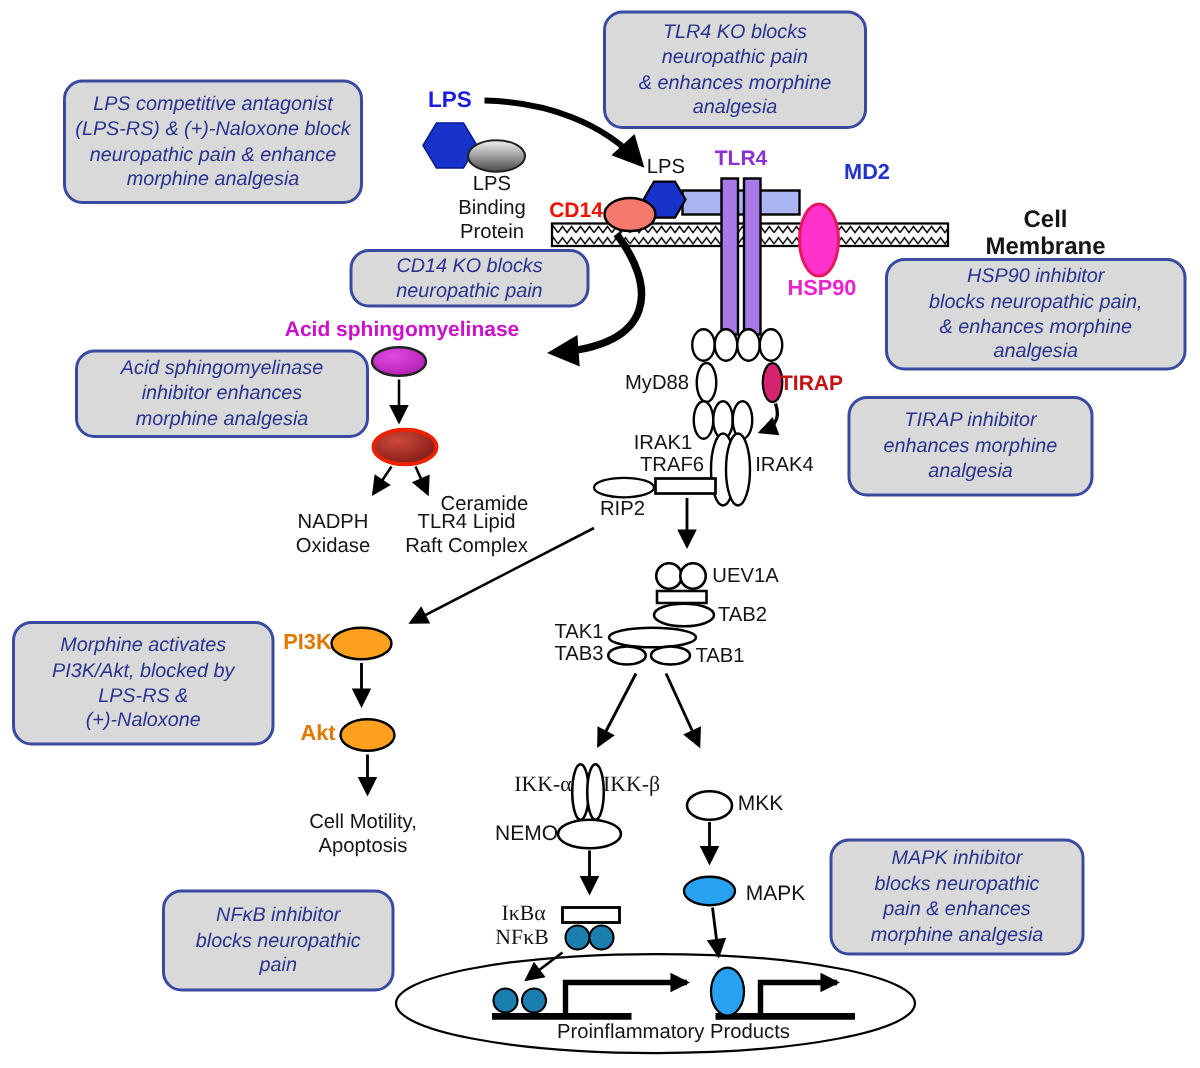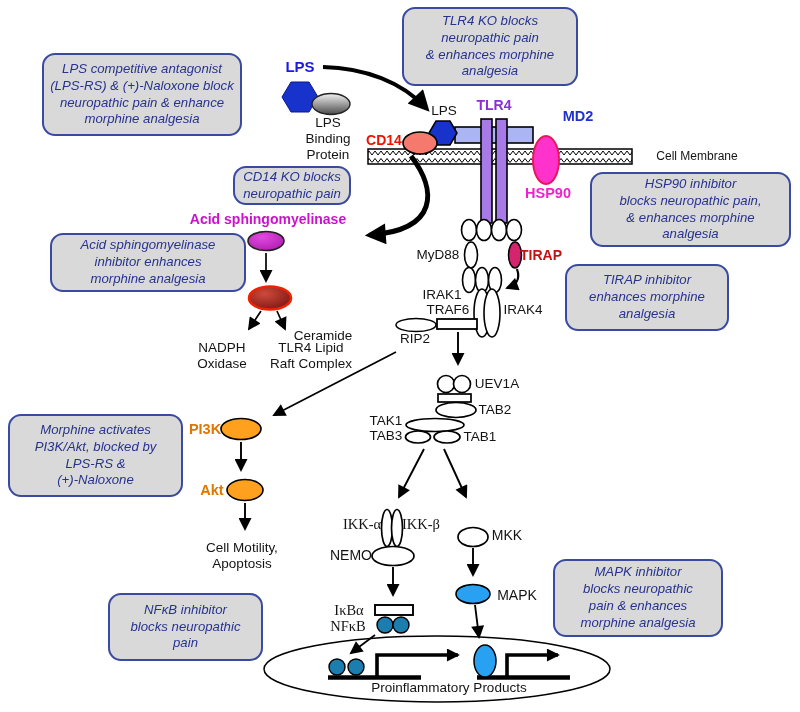--- a/index.html
+++ b/index.html
@@ -135,21 +135,21 @@
 </svg>
 
 <div class="callout" style="left:42px;top:53px;width:200px;height:83px;">LPS competitive antagonist
 (LPS-RS) &amp; (+)-Naloxone block
 neuropathic pain &amp; enhance
 morphine analgesia</div>
 <div class="callout" style="left:402px;top:7px;width:176px;height:79px;">TLR4 KO blocks
 neuropathic pain
 &amp; enhances morphine
 analgesia</div>
-<div class="callout" style="left:233px;top:166px;width:118px;height:39px;">CD14 KO blocks
+<div class="callout" style="left:233px;top:166px;width:160px;height:39px;">CD14 KO blocks
 neuropathic pain</div>
 <div class="callout" style="left:590px;top:172px;width:201px;height:75px;">HSP90 inhibitor
 blocks neuropathic pain,
 &amp; enhances morphine
 analgesia</div>
 <div class="callout" style="left:50px;top:233px;width:196px;height:59px;">Acid sphingomyelinase
 inhibitor enhances
 morphine analgesia</div>
 <div class="callout" style="left:565px;top:264px;width:164px;height:67px;">TIRAP inhibitor
 enhances morphine
@@ -167,21 +167,21 @@
 morphine analgesia</div>
 
 <div class="lbl bold c-lps" style="left:300px;top:67px;font-size:15px;">LPS</div>
 <div class="lbl" style="left:328px;top:139px;line-height:1.2;">LPS
 Binding
 Protein</div>
 <div class="lbl" style="left:444px;top:111px;">LPS</div>
 <div class="lbl bold c-cd14" style="left:384px;top:140px;font-size:14px;">CD14</div>
 <div class="lbl bold c-tlr4" style="left:494px;top:105px;font-size:14px;">TLR4</div>
 <div class="lbl bold c-md2" style="left:539px;top:116px;font-size:14.5px;margin-left:39px;">MD2</div>
-<div class="lbl" style="left:697px;top:157px;font-size:12px;">Cell Membrane</div>
+<div class="lbl" style="left:697px;top:157px;font-size:16px;font-weight:bold;">Cell Membrane</div>
 <div class="lbl bold c-hsp90" style="left:548px;top:193px;font-size:14.5px;">HSP90</div>
 <div class="lbl bold c-asm" style="left:268px;top:219px;font-size:14px;">Acid sphingomyelinase</div>
 <div class="lbl" style="left:323px;top:299px;margin-top:37px;">Ceramide</div>
 <div class="lbl" style="left:222px;top:356px;line-height:1.2;">NADPH
 Oxidase</div>
 <div class="lbl" style="left:311px;top:356px;line-height:1.2;">TLR4 Lipid
 Raft Complex</div>
 <div class="lbl" style="left:438px;top:255px;">MyD88</div>
 <div class="lbl bold c-tirap" style="left:541px;top:255px;font-size:14px;">TIRAP</div>
 <div class="lbl" style="left:442px;top:295px;">IRAK1</div>

